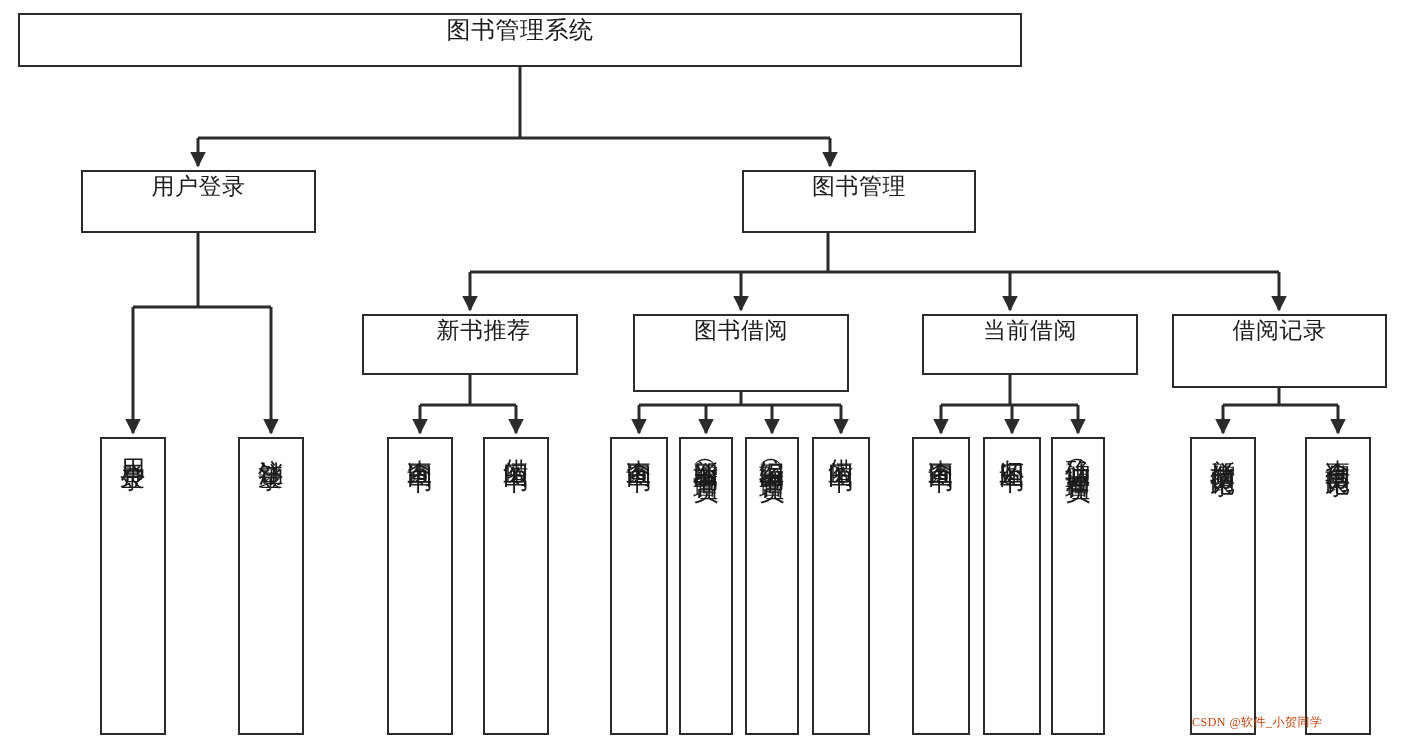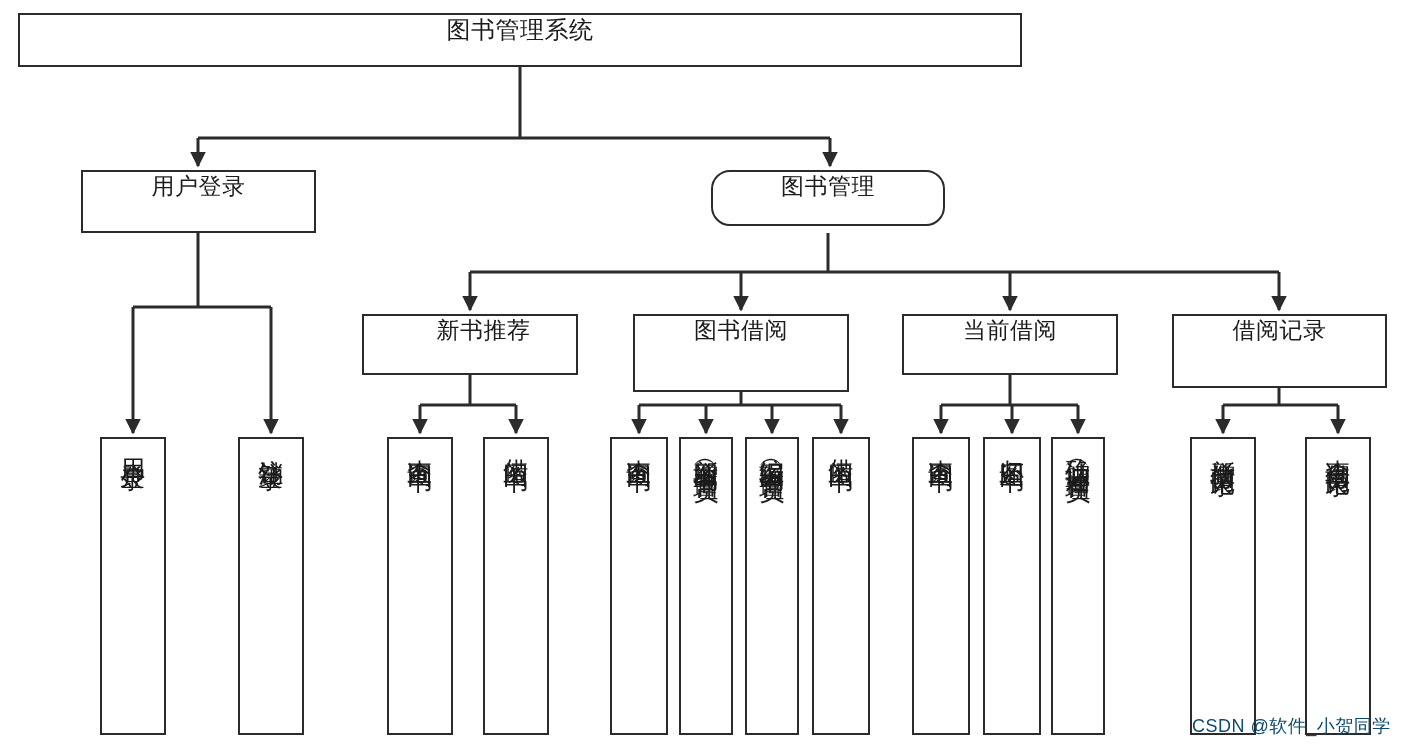--- a/index.html
+++ b/index.html
@@ -54,25 +54,25 @@
   .node.v .lbl {
     writing-mode: vertical-rl;
     text-orientation: upright;
     font-size: 25px;
     line-height: 1.05;
     letter-spacing: 3px;
     white-space: nowrap;
   }
   .watermark {
     position: absolute;
-    color: #0c4a6e;
-    font-size: 18px;
+    color: #c2410c;
+    font-size: 12px;
     white-space: nowrap;
     letter-spacing: 0.5px;
-    font-family: Liberation Sans, sans-serif;
+    font-family: Liberation Serif, serif;
   }
 </style>
 </head>
 <body>
 
 <div id="canvas">
 
   <svg class="edges" viewBox="0 0 1405 747" xmlns="http://www.w3.org/2000/svg">
     <defs>
       <marker id="arrow" viewBox="0 0 10 10" refX="9" refY="5" markerWidth="5.2" markerHeight="5.2" orient="auto-start-reverse">
@@ -124,33 +124,33 @@
   </svg>
 
   <div class="node h root" style="left:18px; top:13px; width:1004px; height:54px;">
     <span class="lbl">图书管理系统</span>
   </div>
 
   <div class="node h" style="left:81px; top:170px; width:235px; height:63px;">
     <span class="lbl">用户登录</span>
   </div>
 
-  <div class="node h" style="left:711px; top:170px; width:234px; height:56px;border-radius:19px;">
+  <div class="node h" style="left:742px; top:170px; width:234px; height:63px;">
     <span class="lbl">图书管理</span>
   </div>
 
   <div class="node h" style="left:362px; top:314px; width:216px; height:61px;padding-left:27px;">
     <span class="lbl">新书推荐</span>
   </div>
 
   <div class="node h" style="left:633px; top:314px; width:216px; height:78px;">
     <span class="lbl">图书借阅</span>
   </div>
 
-  <div class="node h" style="left:902px; top:314px; width:216px; height:61px;">
+  <div class="node h" style="left:922px; top:314px; width:216px; height:61px;">
     <span class="lbl">当前借阅</span>
   </div>
 
   <div class="node h" style="left:1172px; top:314px; width:215px; height:74px;">
     <span class="lbl">借阅记录</span>
   </div>
 
   <div class="node v" style="left:100px; top:437px; width:66px; height:298px;">
     <span class="lbl">用户登录</span>
   </div>

